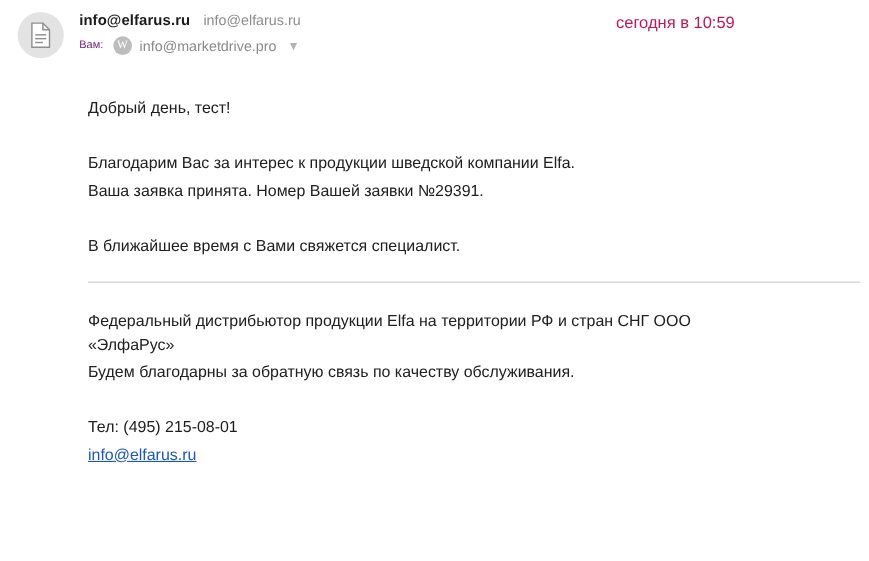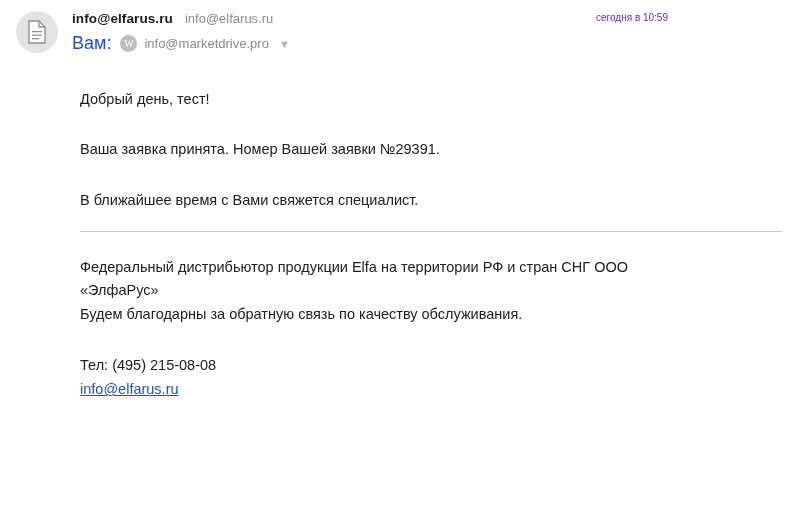--- a/index.html
+++ b/index.html
@@ -69,22 +69,22 @@
     margin-left: 12px;
   }
 
   .recipient-line {
     display: flex;
     align-items: center;
     margin-top: 7px;
     white-space: nowrap;
   }
   .recipient-label {
-    font-size: 18px;
-    color: #1d4ed8;
+    font-size: 10px;
+    color: #701a75;
     margin-right: 9px;
   }
   .recipient-chip {
     display: inline-flex;
     align-items: center;
   }
   .chip-avatar {
     width: 17px;
     height: 17px;
     border-radius: 50%;
@@ -106,22 +106,22 @@
     color: #b3b3b3;
     font-size: 11px;
     line-height: 1;
     transform: translateY(1px);
   }
 
   .timestamp {
     position: absolute;
     top: 12px;
     right: 10px;
-    font-size: 10px;
-    color: #6d28d9;
+    font-size: 15px;
+    color: #be185d;
     white-space: nowrap;
   }
 
   
   .mail-body {
     padding: 36px 12px 0 80px;
     font-size: 14.5px;
     color: #202020;
     line-height: 1.05;
   }
@@ -181,30 +181,31 @@
       </div>
     </div>
 
     <div class="timestamp">сегодня в 10:59</div>
   </div>
 
   <div class="mail-body">
 
     <p class="para gap-after">Добрый день, тест!</p>
 
+    <p class="para tight">Благодарим Вас за интерес к продукции шведской компании Elfa.</p>
     <p class="para gap-after">Ваша заявка принята. Номер Вашей заявки №29391.</p>
 
     <p class="para">В ближайшее время с Вами свяжется специалист.</p>
 
     <div class="divider"></div>
 
 
     <p class="para tight">Федеральный дистрибьютор продукции Elfa на территории РФ и стран СНГ ООО «ЭлфаРус»</p>
 
     <p class="para gap-after">Будем благодарны за обратную связь по качеству обслуживания.</p>
-    <p class="para tight">Тел: (495) 215-08-08</p>
+    <p class="para tight">Тел: (495) 215-08-01</p>
 
     <p class="link-line">
       <span class="link">info@elfarus.ru</span>
     </p>
   </div>
 
 </div>
 
 </body></html>

